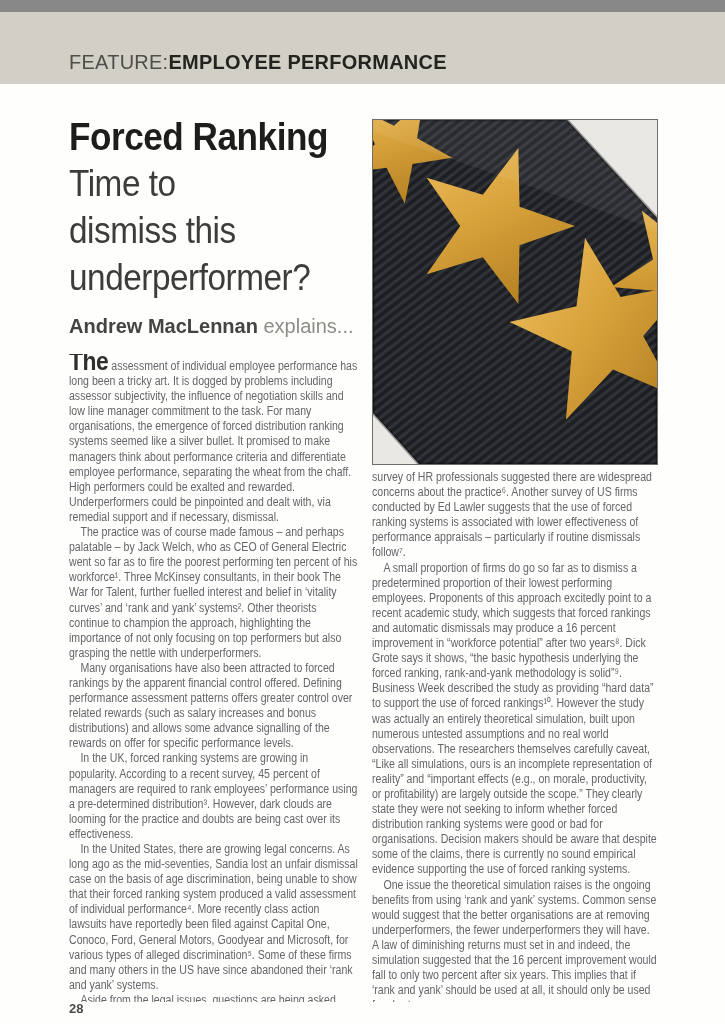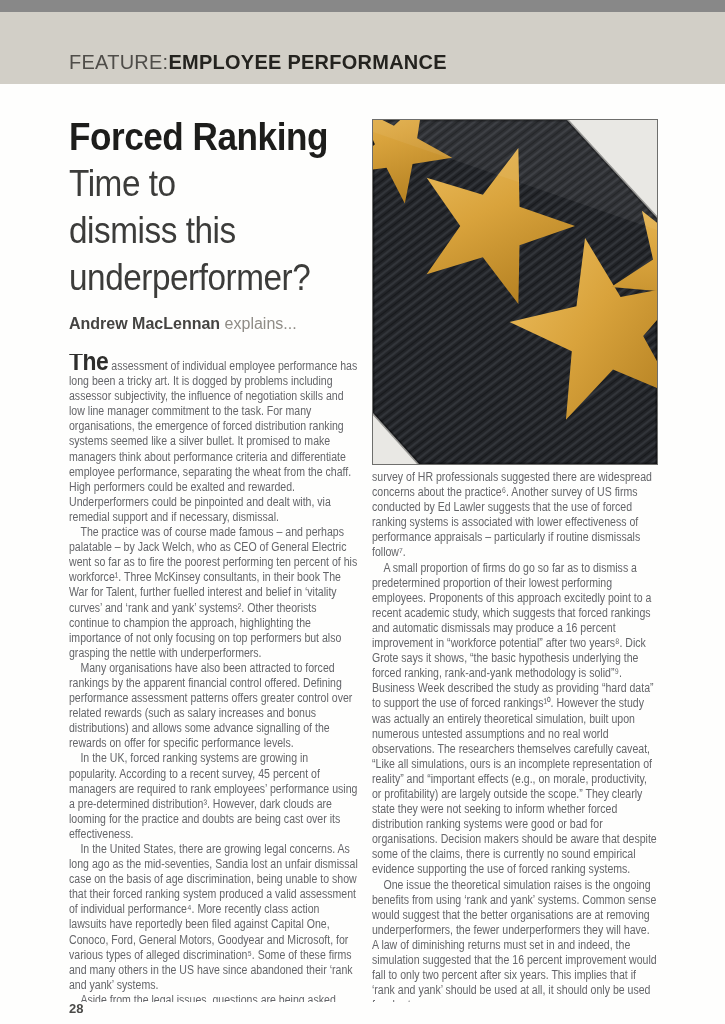--- a/index.html
+++ b/index.html
@@ -28,21 +28,21 @@
   .headline .bold-line {
     font-size:39px; font-weight:700; color:#1d1d1b;
     line-height:46px; letter-spacing:-.5px;
   }
   .headline .light-line {
     font-size:37px; font-weight:400; color:#3c3c3a;
     line-height:47px; letter-spacing:-.5px;
   }
   
   .byline {
-    position:absolute; left:69px; top:303px; font-size:16px; white-space:nowrap;
+    position:absolute; left:69px; top:303px; font-size:20px; white-space:nowrap;
   }
   .byline .author { font-weight:700; color:#454442; }
   .byline .rest { font-weight:400; color:#8f8c86; }
   
   .col {
     position:absolute; font-size:12px; line-height:15.1px;
     color:#646569; text-align:left;
     transform:scaleX(.88); transform-origin:left top;
     overflow:hidden;
   }

